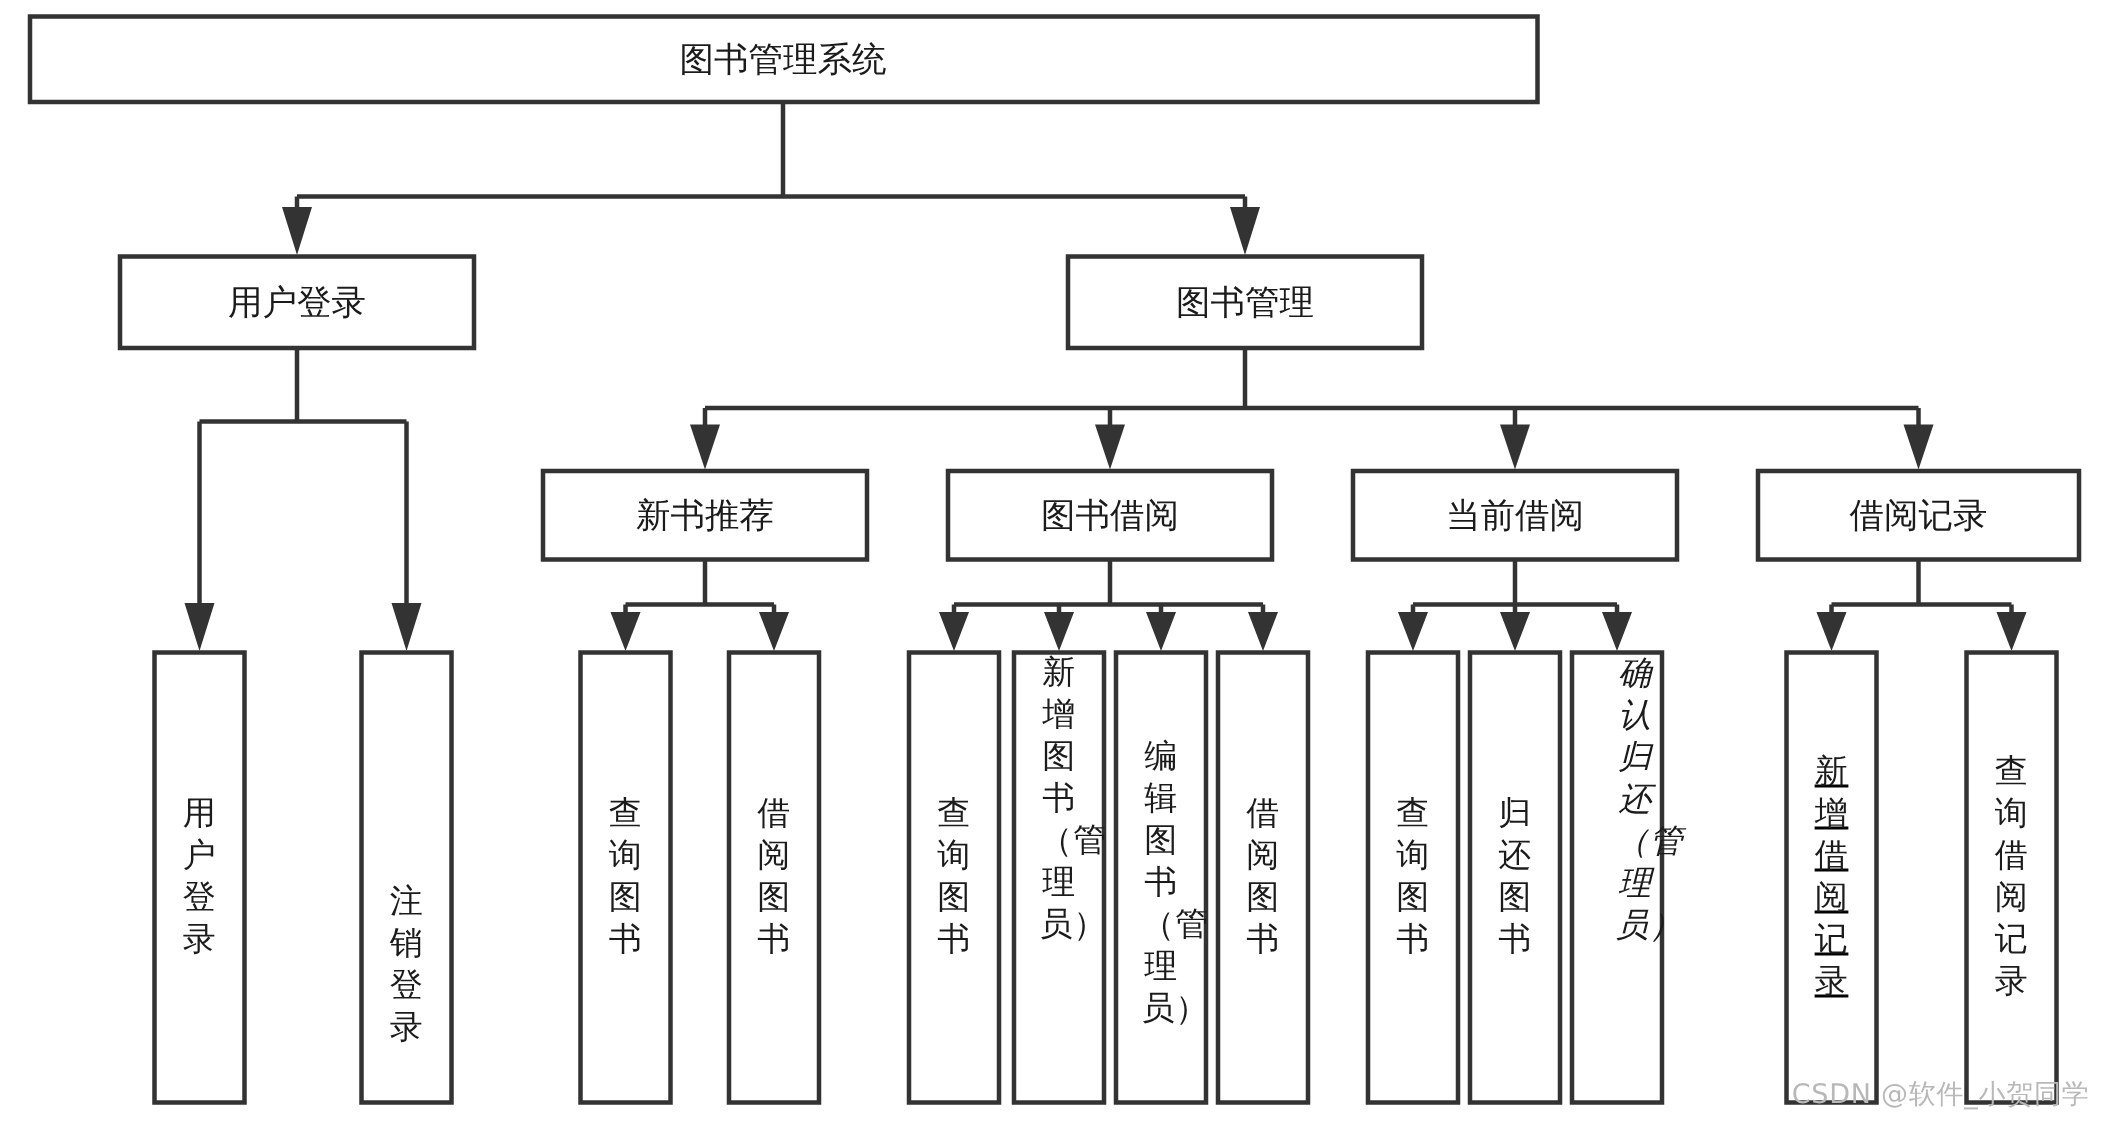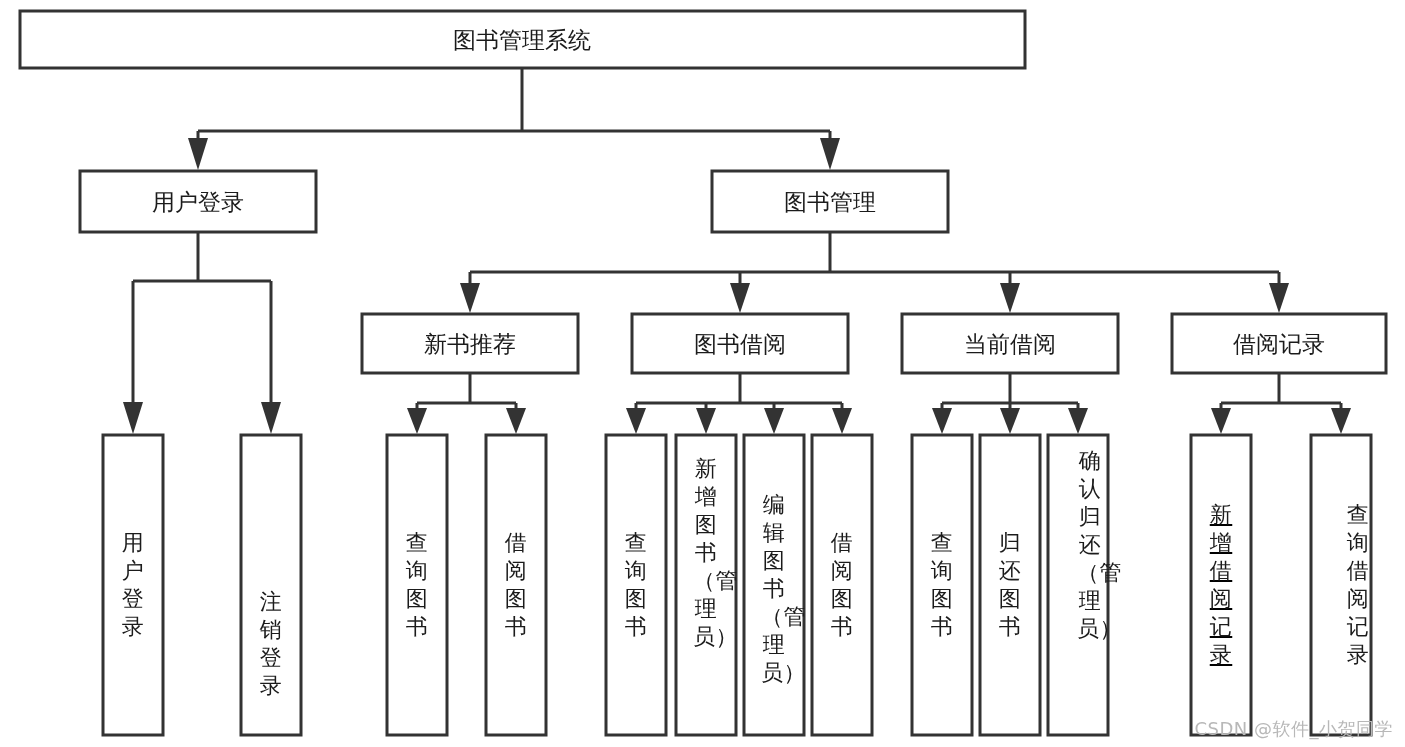--- a/index.html
+++ b/index.html
@@ -229,46 +229,46 @@
   </div>
 
   <div class="leaf-label-wrap" style="left:486px; top:435px; width:60px; height:300px;">
     <div class="leaf-label leaf-label-inner">借阅图书</div>
   </div>
 
   <div class="leaf-label-wrap" style="left:606px; top:435px; width:60px; height:300px;">
     <div class="leaf-label leaf-label-inner">查询图书</div>
   </div>
 
-  <div class="leaf-label-wrap" style="left:676px; top:435px; width:60px; height:300px; align-items:flex-start; padding-top:20px; box-sizing:border-box;">
+  <div class="leaf-label-wrap" style="left:676px; top:435px; width:60px; height:300px; align-items:flex-start; padding-top:0; box-sizing:border-box;">
     <div class="leaf-label leaf-label-inner">新增图书（管理员）</div>
   </div>
 
   <div class="leaf-label-wrap" style="left:744px; top:435px; width:60px; height:300px; align-items:center; padding-top:8px; box-sizing:border-box;">
     <div class="leaf-label leaf-label-inner">编辑图书（管理员）</div>
   </div>
 
   <div class="leaf-label-wrap" style="left:812px; top:435px; width:60px; height:300px;">
     <div class="leaf-label leaf-label-inner">借阅图书</div>
   </div>
 
   <div class="leaf-label-wrap" style="left:912px; top:435px; width:60px; height:300px;">
     <div class="leaf-label leaf-label-inner">查询图书</div>
   </div>
 
   <div class="leaf-label-wrap" style="left:980px; top:435px; width:60px; height:300px;">
     <div class="leaf-label leaf-label-inner">归还图书</div>
   </div>
 
-  <div class="leaf-label-wrap" style="left:1048px; top:435px; width:84px; height:300px; align-items:flex-start; padding-top:12px; box-sizing:border-box;">
+  <div class="leaf-label-wrap" style="left:1048px; top:435px; width:84px; height:300px; align-items:flex-start; padding-top:1px; box-sizing:border-box;font-style:italic;">
     <div class="leaf-label leaf-label-inner">确认归还（管理员）</div>
   </div>
 
   <div class="leaf-label-wrap" style="left:1191px; top:435px; width:60px; height:300px;text-decoration:underline;">
     <div class="leaf-label leaf-label-inner">新增借阅记录</div>
   </div>
 
-  <div class="leaf-label-wrap" style="left:1311px; top:435px; width:60px; height:300px;justify-content:flex-end;">
+  <div class="leaf-label-wrap" style="left:1311px; top:435px; width:60px; height:300px;">
     <div class="leaf-label leaf-label-inner">查询借阅记录</div>
   </div>
 
   <div class="watermark">CSDN @软件_小贺同学</div>
 </div>
 
 </body></html>

